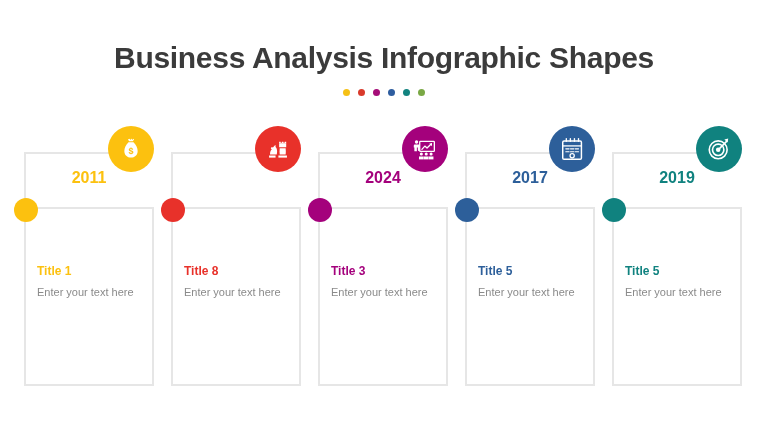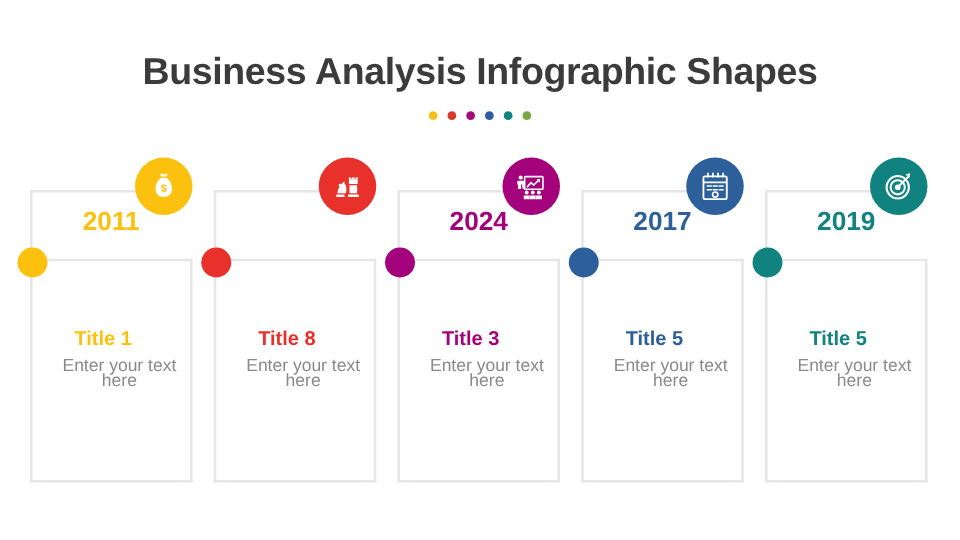--- a/index.html
+++ b/index.html
@@ -96,21 +96,21 @@
     border-left: none;
     background: transparent;
   }
 
   .year {
     position: absolute;
     left: 13px;
     top: 42px;
     width: 104px;
     text-align: center;
-    font-size: 21px;
+    font-size: 16px;
     font-weight: bold;
     line-height: 24px;
     z-index: 5;
   }
 
   .bullet-dot {
     position: absolute;
     left: -10px;
     top: 74px;
     width: 24px;
@@ -129,37 +129,36 @@
     display: flex;
     align-items: center;
     justify-content: center;
     z-index: 7;
   }
 
   .icon-badge svg { display: block; }
 
   .card-title {
     position: absolute;
-    left: 0;
+    left: 13px;
     top: 140px;
     width: 117px;
-    text-align: center;
-    font-size: 16px;
+    font-size: 12px;
     font-weight: bold;
     line-height: 15px;
     z-index: 5;
   }
 
   .card-body {
     position: absolute;
     left: 13px;
     top: 162px;
     width: 117px;
-    text-align: center;
-    font-size: 14px;
+    text-align: left;
+    font-size: 11px;
     color: #8a8a8a;
     line-height: 12px;
     z-index: 5;
   }
 </style>
 </head>
 <body>
 
 <div id="slide">
 

